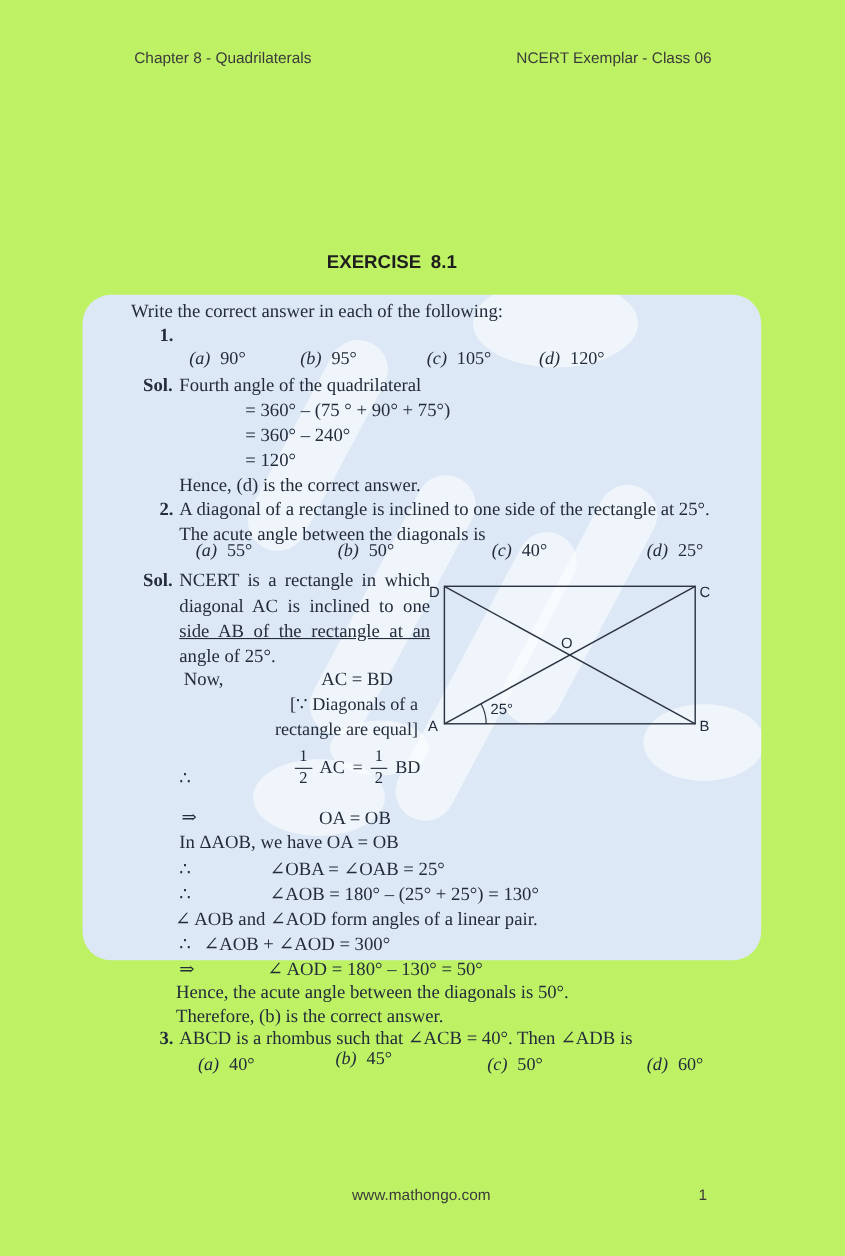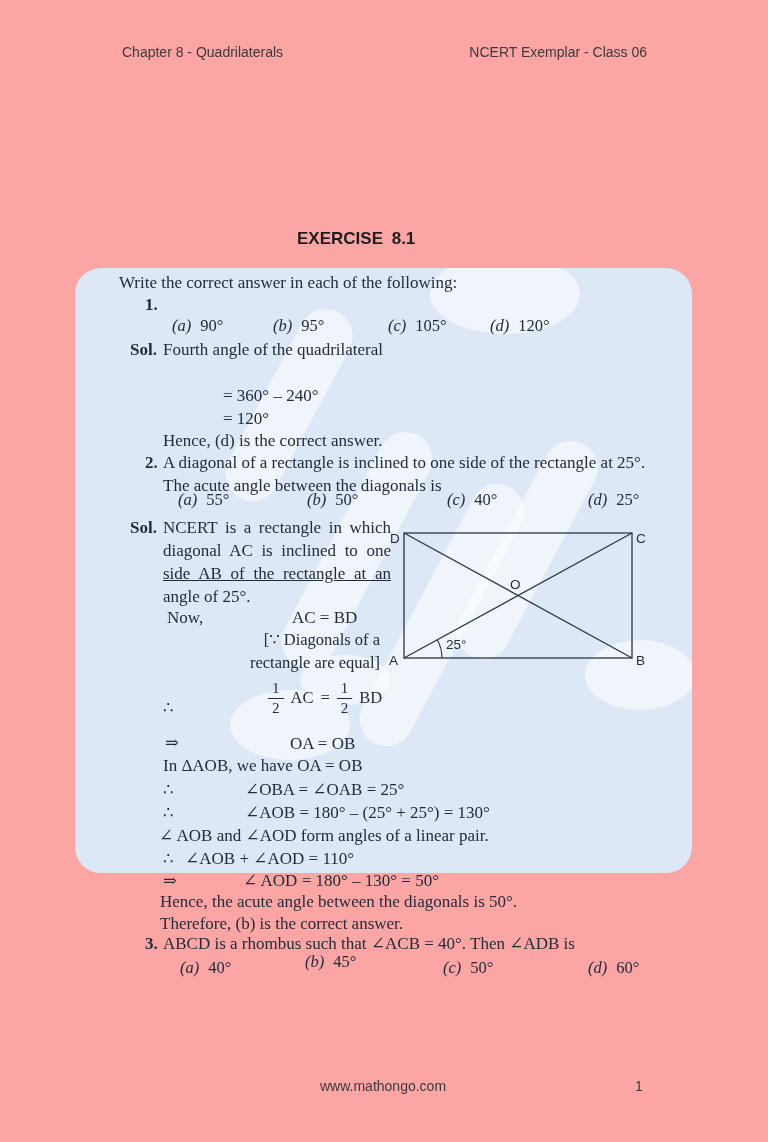--- a/index.html
+++ b/index.html
@@ -1,16 +1,16 @@
 <!DOCTYPE html>
 <html><head>
 <meta charset="utf-8">
 <style>
   html,body{margin:0;padding:0;background:#e9e9e9;}
-  .page{position:relative;width:768px;height:1142px;background:#fca5a5;overflow:hidden;
+  .page{position:relative;width:768px;height:1142px;background:#bef264;overflow:hidden;
         font-family:"Liberation Serif","DejaVu Serif",serif;color:#232c3a;}
   .sans{font-family:"Liberation Sans","DejaVu Sans",sans-serif;}
   .abs{position:absolute;white-space:nowrap;}
   .ln{position:absolute;white-space:nowrap;font-size:17px;line-height:21px;}
   .b{font-weight:700;}
   .hdr{position:absolute;top:44px;left:122px;right:121px;display:flex;justify-content:space-between;
        font-size:14px;color:#3b3b3b;}
   .title{position:absolute;top:229px;left:297px;font-size:17px;font-weight:700;color:#1e1e1e;word-spacing:4px;}
   .panel{position:absolute;left:75px;top:268px;width:617px;height:605px;background:#dce8f6;
          border-radius:26px;overflow:hidden;}
@@ -55,20 +55,21 @@
   <div class="ln" style="left:119px;top:272px;">Write the correct answer in each of the following:</div>
 
   <div class="ln b" style="left:145px;top:294px;">1.</div>
   <span class="opt" style="left:172px;top:316px;"><i>(a)</i><span>90°</span></span>
   <span class="opt" style="left:273px;top:316px;"><i>(b)</i><span>95°</span></span>
   <span class="opt" style="left:388px;top:316px;"><i>(c)</i><span>105°</span></span>
   <span class="opt" style="left:490px;top:316px;"><i>(d)</i><span>120°</span></span>
 
   <div class="ln b" style="left:130px;top:339px;">Sol.</div>
   <div class="ln" style="left:163px;top:339px;">Fourth angle of the quadrilateral</div>
+  <div class="ln" style="left:223px;top:362px;">= 360° – (75 ° + 90° + 75°)</div>
   <div class="ln" style="left:223px;top:385px;">= 360° – 240°</div>
   <div class="ln" style="left:223px;top:408px;">= 120°</div>
   <div class="ln" style="left:163px;top:430px;">Hence, (d) is the correct answer.</div>
 
   <div class="ln b" style="left:145px;top:452px;">2.</div>
   <div class="ln" style="left:163px;top:452px;">A diagonal of a rectangle is inclined to one side of the rectangle at 25°.</div>
   <div class="ln" style="left:163px;top:475px;">The acute angle between the diagonals is</div>
   <span class="opt" style="left:178px;top:490px;"><i>(a)</i><span>55°</span></span>
   <span class="opt" style="left:307px;top:490px;"><i>(b)</i><span>50°</span></span>
   <span class="opt" style="left:447px;top:490px;"><i>(c)</i><span>40°</span></span>
@@ -114,21 +115,21 @@
 
   <div class="ln sym" style="left:165px;top:732px;">⇒</div>
   <div class="ln" style="left:290px;top:733px;">OA = OB</div>
   <div class="ln" style="left:163px;top:755px;">In ΔAOB, we have OA = OB</div>
   <div class="ln sym" style="left:163px;top:779px;">∴</div>
   <div class="ln" style="left:245px;top:779px;">∠OBA = ∠OAB = 25°</div>
   <div class="ln sym" style="left:163px;top:802px;">∴</div>
   <div class="ln" style="left:245px;top:802px;">∠AOB = 180° – (25° + 25°) = 130°</div>
   <div class="ln" style="left:159px;top:825px;">∠ AOB and ∠AOD form angles of a linear pair.</div>
   <div class="ln sym" style="left:163px;top:848px;">∴</div>
-  <div class="ln" style="left:185px;top:848px;">∠AOB + ∠AOD = 110°</div>
+  <div class="ln" style="left:185px;top:848px;">∠AOB + ∠AOD = 300°</div>
   <div class="ln sym" style="left:163px;top:870px;">⇒</div>
   <div class="ln" style="left:243px;top:870px;">∠ AOD = 180° – 130° = 50°</div>
   <div class="ln" style="left:160px;top:891px;">Hence, the acute angle between the diagonals is 50°.</div>
   <div class="ln" style="left:160px;top:913px;">Therefore, (b) is the correct answer.</div>
 
   <div class="ln b" style="left:145px;top:933px;">3.</div>
   <div class="ln" style="left:163px;top:933px;">ABCD is a rhombus such that ∠ACB = 40°. Then ∠ADB is</div>
   <span class="opt" style="left:180px;top:958px;"><i>(a)</i><span>40°</span></span>
   <span class="opt" style="left:305px;top:952px;"><i>(b)</i><span>45°</span></span>
   <span class="opt" style="left:443px;top:958px;"><i>(c)</i><span>50°</span></span>

